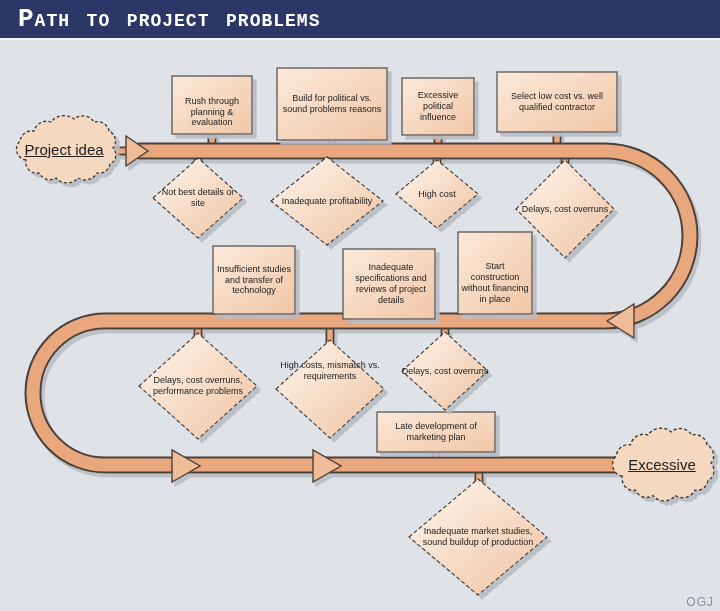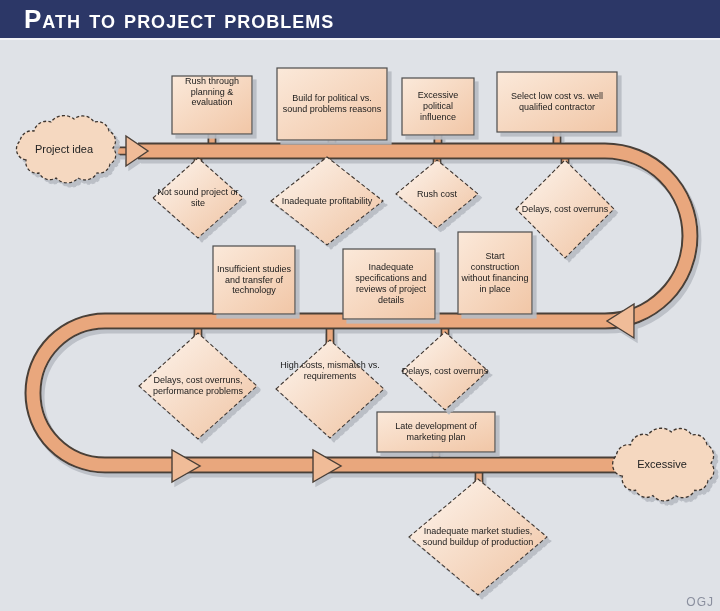--- a/index.html
+++ b/index.html
@@ -4,37 +4,38 @@
 <style>
   html,body { margin:0; padding:0; }
   body {
     width:720px; height:611px; position:relative; overflow:hidden;
     background:#dfe2e7;
     font-family:"Liberation Sans", sans-serif;
   }
   .banner {
     position:absolute; left:0; top:0; width:720px; height:40px;
     background:#2c3767; border-bottom:2px solid #f2f3f5;
-    display:flex; align-items:center; padding-left:24px; box-sizing:border-box;
+    display:flex; align-items:center; padding-left:18px; box-sizing:border-box;
     z-index:10;
+    font-family:Liberation Mono, monospace;
   }
   .banner h1 {
     margin:0; color:#ffffff; font-weight:bold;
     font-variant:small-caps; text-transform:lowercase;
     font-size:26px; letter-spacing:1px; line-height:1;
   }
   .banner h1::first-letter { text-transform:uppercase; }
   svg.diagram { position:absolute; left:0; top:0; z-index:1; }
   .label {
     position:absolute; z-index:5;
     display:flex; align-items:center; justify-content:center;
     text-align:center; color:#1b1b1b;
     font-size:9px; line-height:1.2; pointer-events:none;
   }
-  .cloud-label { font-size:11px; color:#222; }
+  .cloud-label { font-size:15px; color:#222;text-decoration:underline; }
   .credit {
     position:absolute; right:6px; bottom:2px; z-index:6;
     font-size:12px; color:#8a8f9e; letter-spacing:1px;
   }
 </style>
 </head>
 <body>
 
 <div class="banner">
   <h1>Path to Project Problems</h1>
@@ -137,33 +138,33 @@
     <polygon points="516,209 565,160 614,209 565,258"></polygon>
     <polygon points="139,386 198,333 257,386 198,439"></polygon>
     <polygon points="276,389 330,340 384,389 330,438"></polygon>
     <polygon points="402,371 445,332 488,371 445,410"></polygon>
     <polygon points="409,537 478,479 547,537 478,595"></polygon>
   </g>
 </svg>
 
 <div class="label cloud-label" style="left:16px;top:133px;width:96px;height:34px">Project idea</div>
 
-<div class="label" style="left:174px;top:64px;width:76px;height:56px">Rush through planning &amp; evaluation</div>
+<div class="label" style="left:174px;top:84px;width:76px;height:56px">Rush through planning &amp; evaluation</div>
 <div class="label" style="left:280px;top:69px;width:104px;height:70px">Build for political vs. sound problems reasons</div>
 <div class="label" style="left:404px;top:79px;width:68px;height:55px">Excessive political influence</div>
 <div class="label" style="left:500px;top:73px;width:114px;height:58px">Select low cost vs. well qualified contractor</div>
 
-<div class="label" style="left:154px;top:170px;width:88px;height:56px">Not sound project or site</div>
+<div class="label" style="left:154px;top:170px;width:88px;height:56px">Not best details or site</div>
 <div class="label" style="left:272px;top:173px;width:110px;height:56px">Inadequate profitability</div>
-<div class="label" style="left:393px;top:180px;width:88px;height:28px">Rush cost</div>
+<div class="label" style="left:393px;top:180px;width:88px;height:28px">High cost</div>
 <div class="label" style="left:515px;top:186px;width:100px;height:46px">Delays, cost overruns</div>
 
 <div class="label" style="left:215px;top:247px;width:78px;height:66px">Insufficient studies and transfer of technology</div>
 <div class="label" style="left:345px;top:250px;width:92px;height:68px">Inadequate specifications and reviews of project details</div>
-<div class="label" style="left:460px;top:233px;width:70px;height:80px">Start construction without financing in place</div>
+<div class="label" style="left:460px;top:233px;width:70px;height:100px">Start construction without financing in place</div>
 
 <div class="label" style="left:141px;top:358px;width:114px;height:56px">Delays, cost overruns, performance problems</div>
 <div class="label" style="left:273px;top:343px;width:114px;height:56px">High costs, mismatch vs. requirements</div>
 <div class="label" style="left:400px;top:351px;width:90px;height:40px">Delays, cost overruns</div>
 
 <div class="label" style="left:380px;top:413px;width:112px;height:38px">Late development of marketing plan</div>
 <div class="label" style="left:411px;top:508px;width:134px;height:58px">Inadequate market studies, sound buildup of production</div>
 
 <div class="label cloud-label" style="left:612px;top:448px;width:100px;height:34px">Excessive</div>
 

